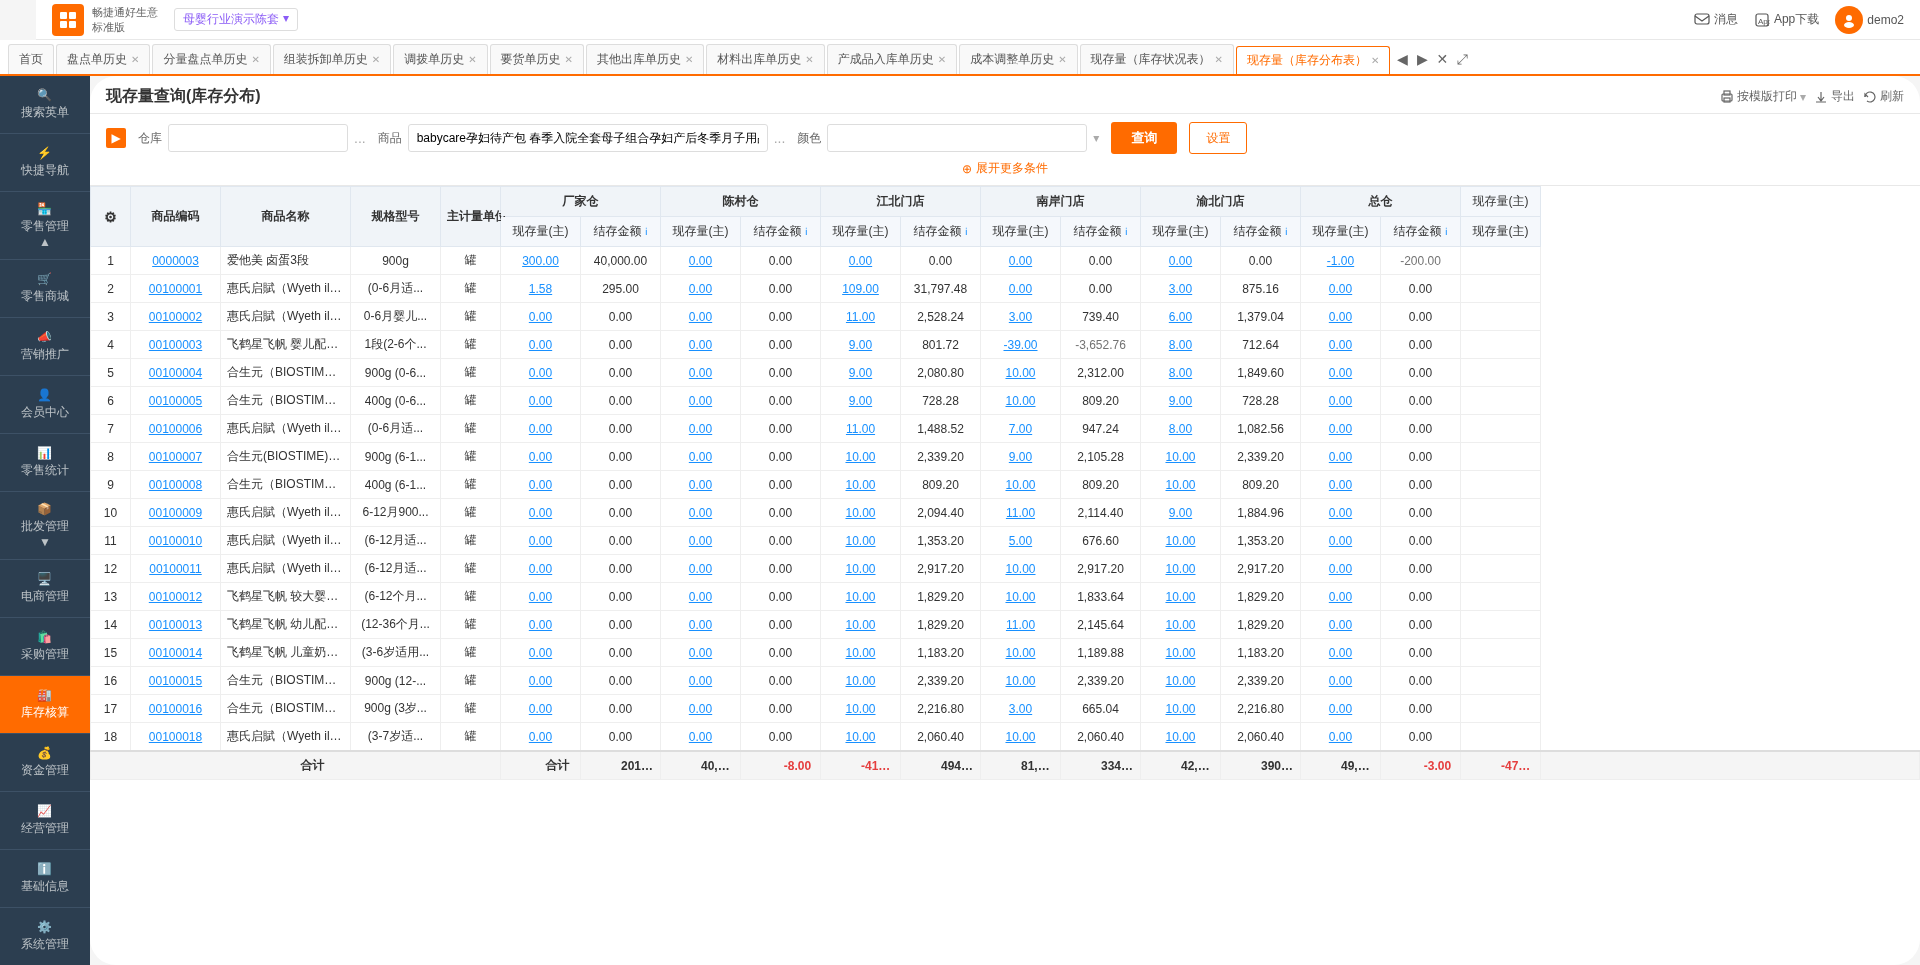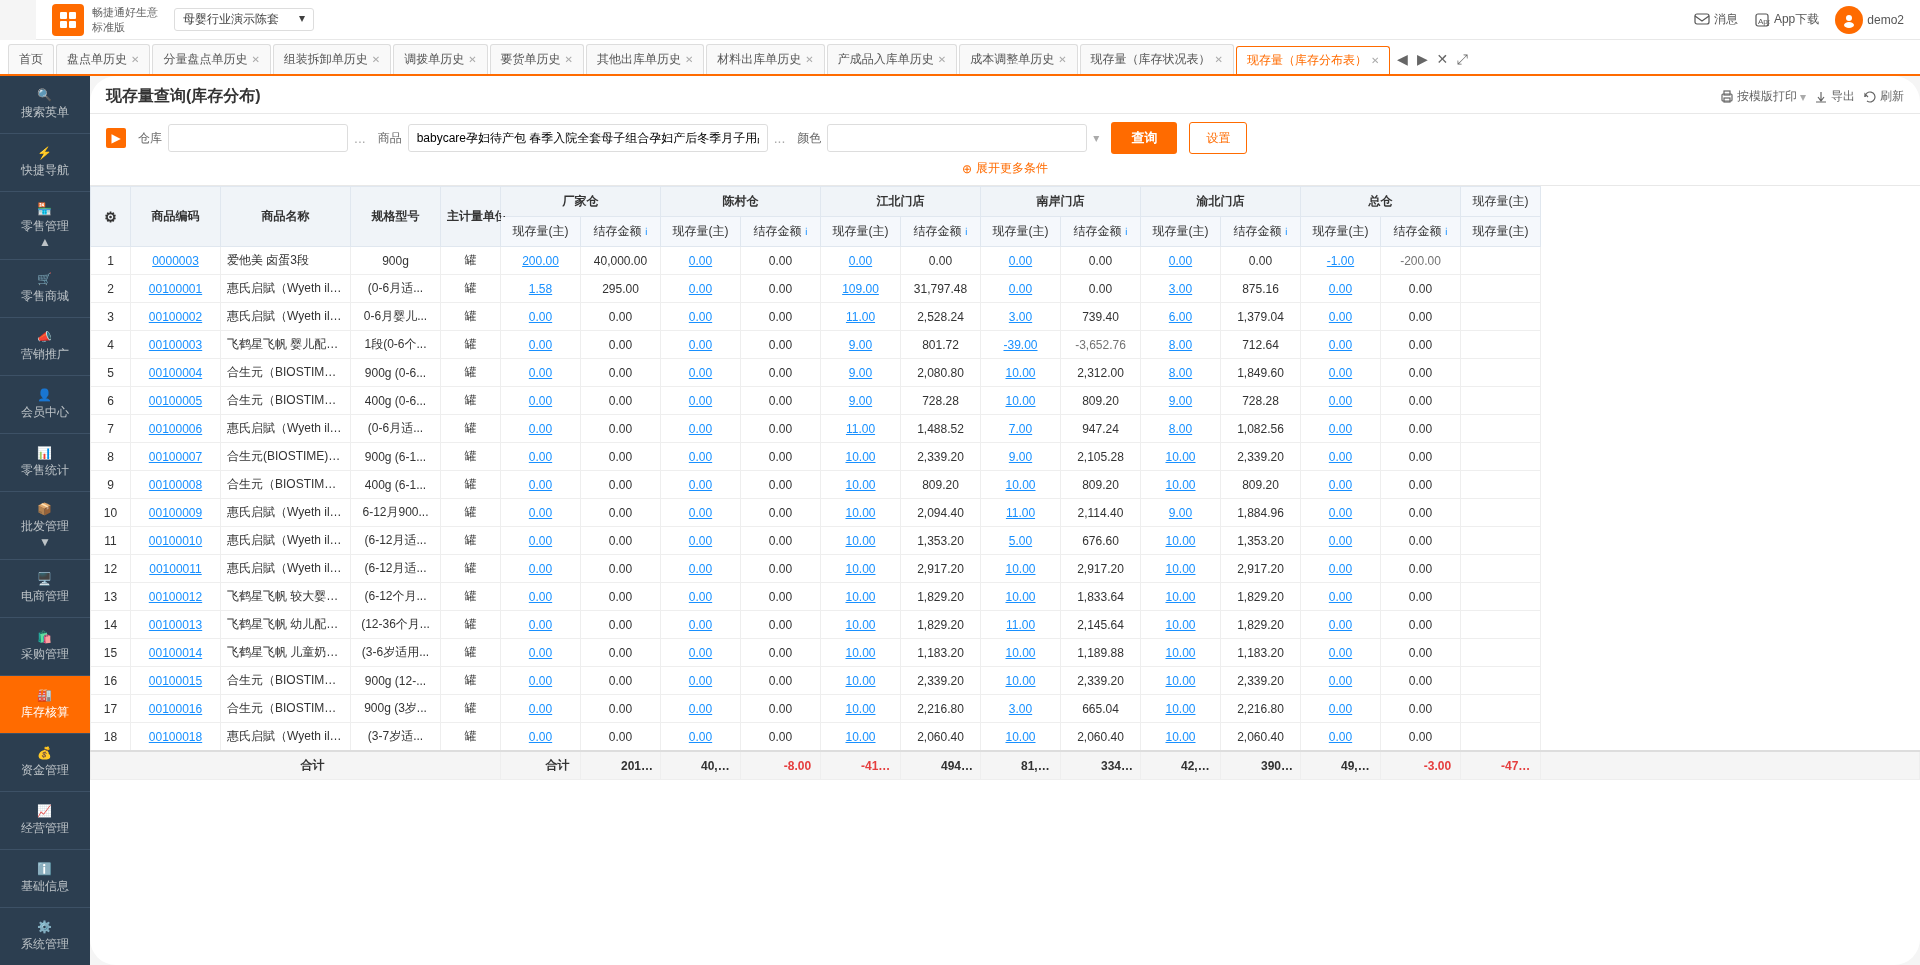--- a/index.html
+++ b/index.html
@@ -91,21 +91,21 @@
           <rect x="2" y="2" width="7" height="7" fill="white" rx="1"></rect>
           <rect x="11" y="2" width="7" height="7" fill="white" rx="1"></rect>
           <rect x="2" y="11" width="7" height="7" fill="white" rx="1"></rect>
           <rect x="11" y="11" width="7" height="7" fill="white" rx="1"></rect>
         </svg>
     </div>
     <div class="logo-text">
       <div>畅捷通好生意</div>
       <div>标准版</div>
     </div>
-    <div style="margin-left:8px; display:flex; align-items:flex-start; border:1px solid #ddd; border-radius:3px; padding:2px 8px; cursor:pointer; font-size:12px; color:#404040; gap:20px;">
+    <div style="margin-left:8px; display:flex; align-items:flex-start; border:1px solid #ddd; border-radius:3px; padding:2px 8px; cursor:pointer; font-size:12px; color:#8b5cf6; gap:4px;">
       <span>母婴行业演示陈套</span>
       <span>▾</span>
     </div>
   </div>
   <div class="top-bar-right">
     <div class="top-bar-item">
       <svg width="16" height="16" viewBox="0 0 16 16">
           <rect x="1" y="2" width="14" height="10" rx="2" fill="none" stroke="#555" stroke-width="1.2"></rect>
           <polyline points="1,4 8,9 15,4" fill="none" stroke="#555" stroke-width="1.2"></polyline>
         </svg>
@@ -363,21 +363,21 @@
             <th class="col-data sub-header">现存量(主)</th>
           </tr>
         </thead>
         <tbody id="table-body">
         <tr style="background: rgb(255, 255, 255);">
               <td>1</td>
               <td class="link">0000003</td>
               <td style="text-align: left;">爱他美 卤蛋3段</td>
               <td>900g</td>
               <td>罐</td>
-              <td class="link">200.00</td>
+              <td class="link">300.00</td>
               <td>40,000.00</td>
               <td class="link">0.00</td>
               <td>0.00</td>
               <td class="link">0.00</td>
               <td>0.00</td>
               <td class="link">0.00</td>
               <td>0.00</td>
               <td class="link">0.00</td>
               <td>0.00</td>
               <td class="red link">-1.00</td>
@@ -421,21 +421,21 @@
               <td class="link">6.00</td>
               <td>1,379.04</td>
               <td class="link">0.00</td>
               <td>0.00</td>
               <td></td>
             </tr>
             <tr>
               <td>4</td>
               <td class="link">00100003</td>
               <td style="text-align: left;">飞鹤星飞帆 婴儿配方奶...</td>
-              <td>1段(0-6个...</td>
+              <td>1段(2-6个...</td>
               <td>罐</td>
               <td class="link">0.00</td>
               <td>0.00</td>
               <td class="link">0.00</td>
               <td>0.00</td>
               <td class="link">9.00</td>
               <td>801.72</td>
               <td class="red link">-39.00</td>
               <td class="red">-3,652.76</td>
               <td class="link">8.00</td>

